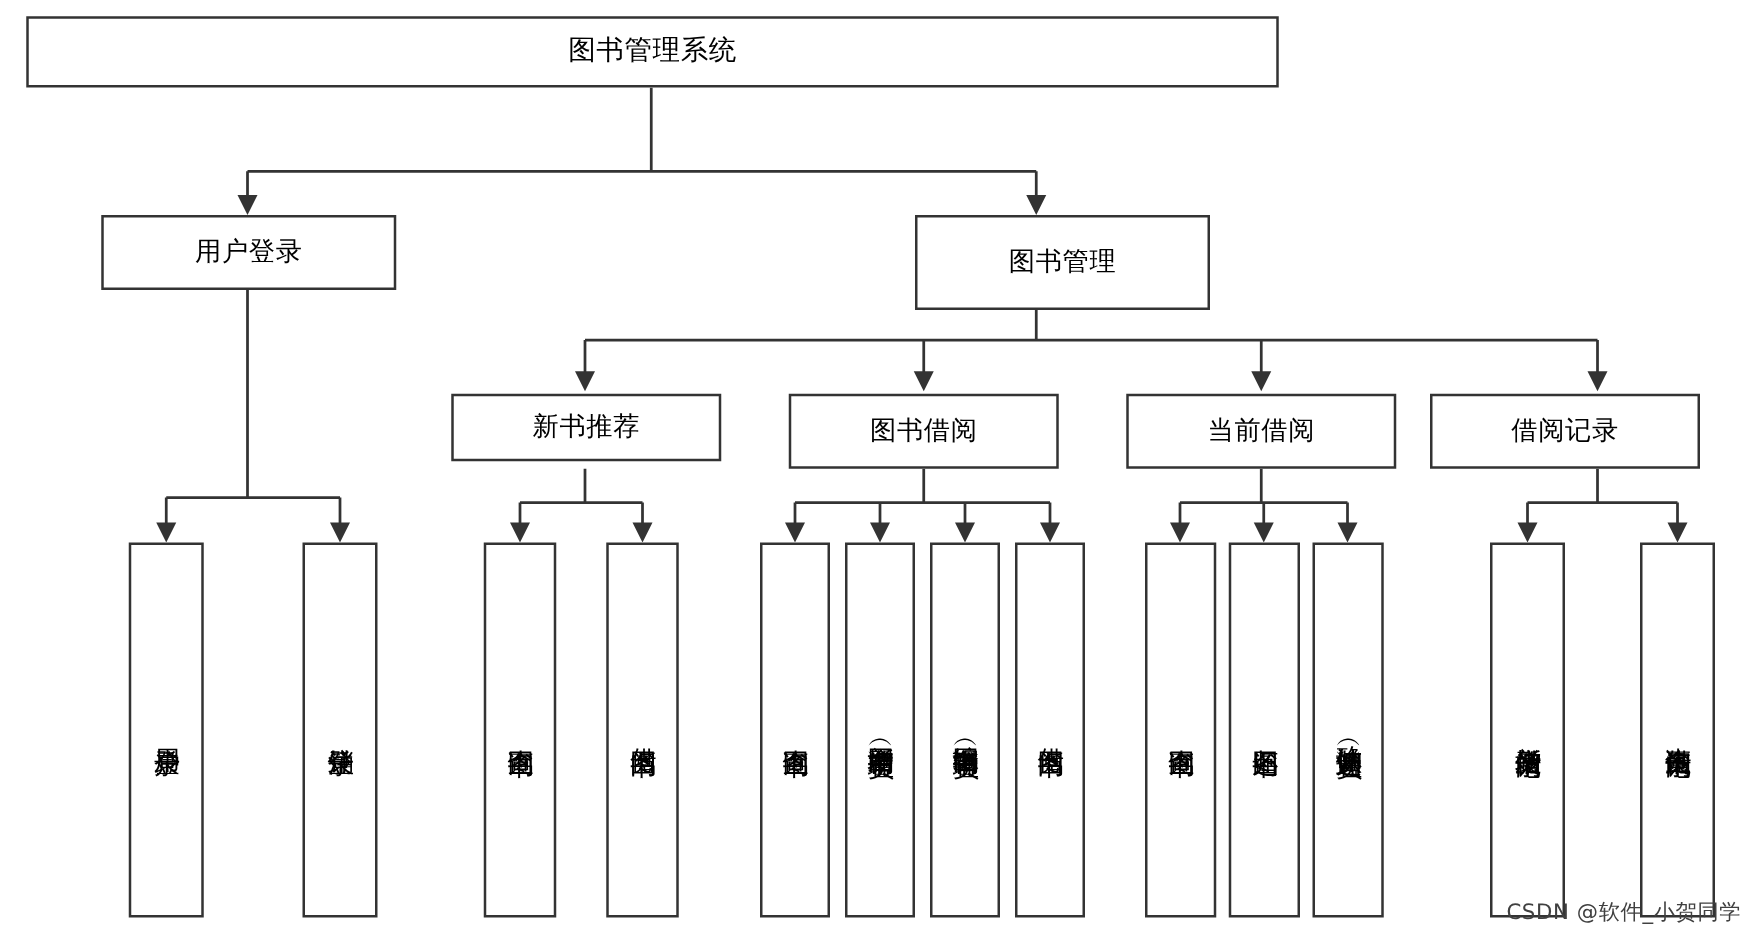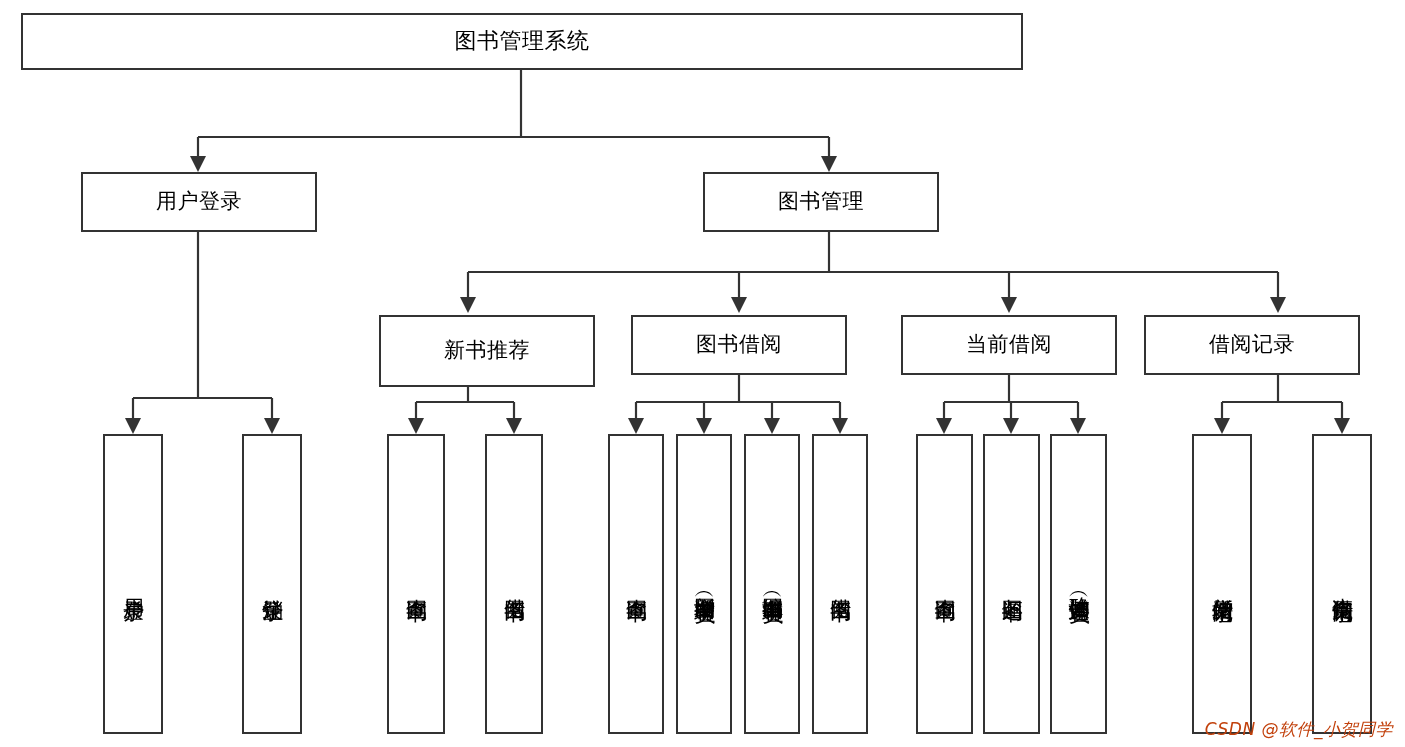--- a/index.html
+++ b/index.html
@@ -61,25 +61,24 @@
     fill: none;
   }
   .arrow-head {
     fill: #333333;
   }
   #watermark {
     position: absolute;
     right: 12px;
     bottom: 6px;
     font-size: 17px;
-    color: #c2410c;
+    color: #404040;
     letter-spacing: 0.5px;
     white-space: nowrap;
     user-select: none;
-    font-style: italic;
   }
 </style>
 </head>
 <body>
 
 <div id="diagram-root">
 
   <svg class="edges" viewBox="0 0 1405 747">
     <defs></defs>
 
@@ -146,25 +145,25 @@
     <polygon class="arrow-head" points="1334,418 1350,418 1342,434"></polygon>
   </svg>
 
   <div class="node node-h node-root" style="left:21px; top:13px; width:1002px; height:57px;">
     <span>图书管理系统</span>
   </div>
 
   <div class="node node-h" style="left:81px; top:172px; width:236px; height:60px;">
     <span>用户登录</span>
   </div>
-  <div class="node node-h" style="left:703px; top:172px; width:236px; height:60px;">
+  <div class="node node-h" style="left:732px; top:172px; width:236px; height:76px;">
     <span>图书管理</span>
   </div>
 
-  <div class="node node-h" style="left:379px; top:315px; width:216px; height:72px;">
+  <div class="node node-h" style="left:361px; top:315px; width:216px; height:54px;">
     <span>新书推荐</span>
   </div>
   <div class="node node-h" style="left:631px; top:315px; width:216px; height:60px;text-align:center;">
     <span>图书借阅</span>
   </div>
   <div class="node node-h" style="left:901px; top:315px; width:216px; height:60px;">
     <span>当前借阅</span>
   </div>
   <div class="node node-h" style="left:1144px; top:315px; width:216px; height:60px;">
     <span>借阅记录</span>

